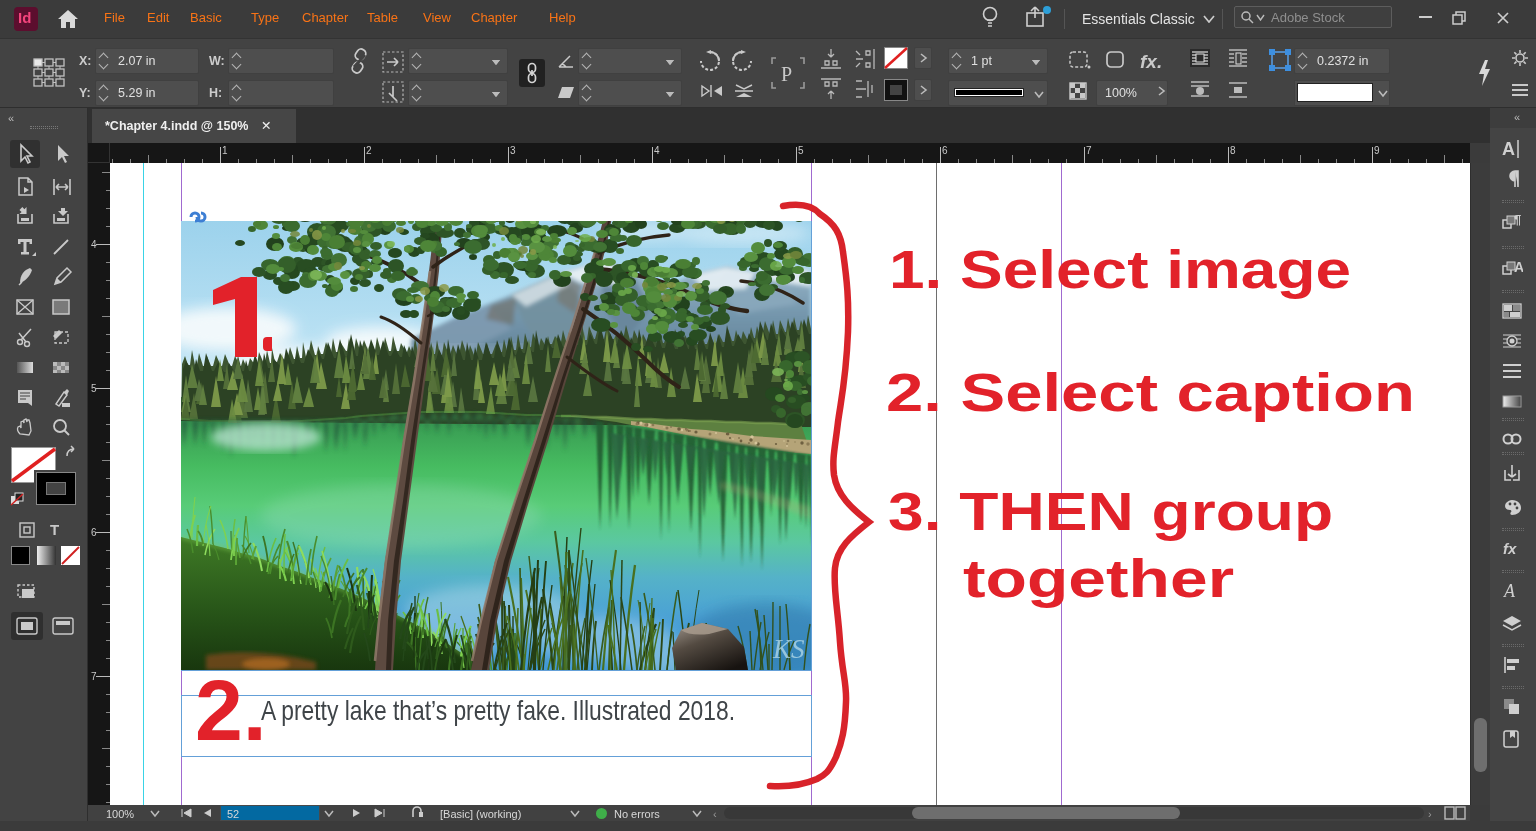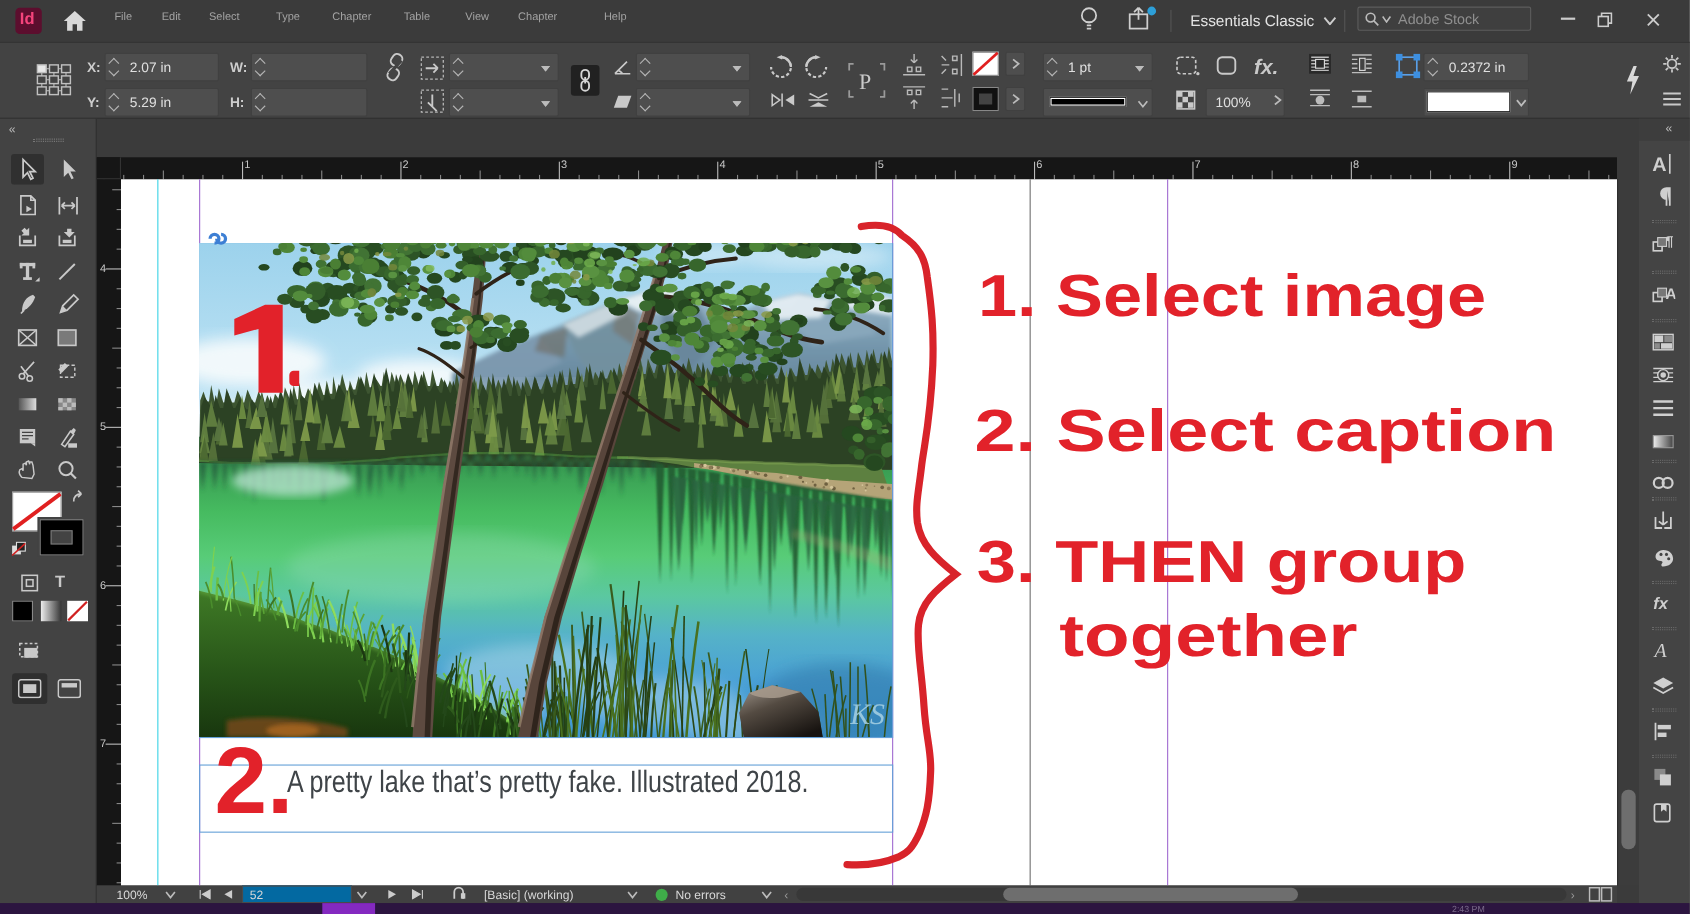--- a/index.html
+++ b/index.html
@@ -1,19 +1,19 @@
 <!DOCTYPE html>
 <html><head><meta charset="utf-8"><style>
 *{margin:0;padding:0;box-sizing:border-box}
 html,body{width:1536px;height:831px;overflow:hidden;background:#3b3b3b;font-family:"Liberation Sans",sans-serif}
 #root{position:absolute;left:0;top:0;width:1536px;height:831px}
 .abs{position:absolute}
 #menubar{left:0;top:0;width:1400px;height:38px;background:#3b3b3b}
 #ctrl{left:0;top:38px;width:1536px;height:70px;background:#434343;border-top:1px solid #333;border-bottom:1px solid #2e2e2e}
-.menuitem{position:absolute;top:10px;color:#a3a3a3;font-size:10px}
+.menuitem{position:absolute;top:10px;color:#f97316;font-size:13px}
 .fld{position:absolute;height:26px;background:#4e4e4e;border:1px solid #404040;border-radius:2px;color:#e0e0e0;font-size:12.5px}
 .fldlbl{position:absolute;color:#ccc;font-size:12.5px;font-weight:bold}
 .spin{position:absolute;width:14px;height:24px;left:1px;top:0}
 .spin:before{content:"";position:absolute;left:3px;top:5px;width:6px;height:6px;border-left:1.6px solid #b5b5b5;border-top:1.6px solid #b5b5b5;transform:rotate(45deg)}
 .spin:after{content:"";position:absolute;left:3px;bottom:5px;width:6px;height:6px;border-right:1.6px solid #b5b5b5;border-bottom:1.6px solid #b5b5b5;transform:rotate(45deg)}
 .chev{position:absolute;width:9px;height:6px}
 .chev:before{content:"";position:absolute;border-left:4.5px solid transparent;border-right:4.5px solid transparent;border-top:5px solid #bbb}
 #leftbar{left:0;top:108px;width:88px;height:713px;background:#434343;border-right:1px solid #2e2e2e}
 #tabbar{left:88px;top:108px;width:1402px;height:35px;background:#303030}
 #tab{position:absolute;left:4px;top:1px;width:204px;height:34px;background:#464646;color:#efefef;font-size:12.5px;font-weight:bold;line-height:34px;padding-left:13px}
@@ -34,21 +34,21 @@
 <body>
 <div id="root">
 <div class="abs" id="menubar">
       <div class="abs" style="left:14px;top:7px;width:24px;height:24px;background:#5c0e2e;border-radius:4px"></div>
 <div class="abs" style="left:18px;top:9px;color:#f4447c;font-size:15px;font-weight:bold">Id</div>
 <svg class="icon" width="24" height="22" style="left:56px;top:8px" viewBox="0 0 24 22">
         <path d="M12,2 L22,11 H19 V20 H14 V14 H10 V20 H5 V11 H2 Z" fill="#d9d9d9"></path>
       </svg>
 <div class="menuitem" style="left:104px">File</div>
 <div class="menuitem" style="left:147px">Edit</div>
-<div class="menuitem" style="left:190px">Select</div>
+<div class="menuitem" style="left:190px">Basic</div>
 <div class="menuitem" style="left:251px">Type</div>
 <div class="menuitem" style="left:302px">Chapter</div>
 <div class="menuitem" style="left:367px">Table</div>
 <div class="menuitem" style="left:423px">View</div>
 <div class="menuitem" style="left:471px">Chapter</div>
 <div class="menuitem" style="left:549px">Help</div>
 <svg class="icon" width="20" height="26" style="left:980px;top:5px" viewBox="0 0 20 26">
         <circle cx="10" cy="9" r="6.5" fill="none" stroke="#cfcfcf" stroke-width="1.6"></circle>
         <path d="M7,15 h6 M8,18 h4 M8,21 h4" stroke="#cfcfcf" stroke-width="1.5"></path>
       </svg>
@@ -449,20 +449,23 @@
           <rect x="1" y="1" width="20" height="16" rx="2" fill="none" stroke="#c9c9c9" stroke-width="1.4"></rect>
           <rect x="5" y="5" width="12" height="8" fill="#c9c9c9"></rect>
         </svg>
 <svg class="icon" width="22" height="18" style="left:52px;top:617px" viewBox="0 0 22 18">
           <rect x="1" y="1" width="20" height="16" rx="2" fill="none" stroke="#c9c9c9" stroke-width="1.4"></rect>
           <rect x="4" y="4" width="14" height="4" fill="#c9c9c9"></rect>
         </svg>
 <div class="abs" style="left:8px;top:112px;color:#bbb;font-size:11px;letter-spacing:1px">«</div>
 <div class="abs" style="left:30px;top:126px;width:28px;height:3px;border-top:1px dotted #777;border-bottom:1px dotted #777"></div>
       </div>
+    </div>
+<div class="abs" id="tabbar">
+      <div id="tab">*Chapter 4.indd @ 150% <span style="font-weight:normal;margin-left:9px">✕</span></div>
     </div>
 <div class="abs" id="hruler">
       <div class="tick" style="left:6px;bottom:0;width:1px;height:4px;background:#888"></div>
 <div class="tick" style="left:24px;bottom:0;width:1px;height:4px;background:#888"></div>
 <div class="tick" style="left:42px;bottom:0;width:1px;height:4px;background:#888"></div>
 <div class="tick" style="left:60px;bottom:0;width:1px;height:8px;background:#888"></div>
 <div class="tick" style="left:78px;bottom:0;width:1px;height:4px;background:#888"></div>
 <div class="tick" style="left:96px;bottom:0;width:1px;height:4px;background:#888"></div>
 <div class="tick" style="left:114px;bottom:0;width:1px;height:4px;background:#888"></div>
 <div class="tick" style="left:132px;bottom:0;width:1px;height:16px;background:#bbb"></div>
@@ -2238,16 +2241,12 @@
       </svg>
 <div class="abs" style="left:625px;top:3px;color:#999">‹</div>
 <div class="abs" style="left:636px;top:2px;width:700px;height:12px;background:#383838;border-radius:6px"></div>
 <div class="abs" style="left:824px;top:2px;width:268px;height:12px;background:#6e6e6e;border-radius:6px"></div>
 <div class="abs" style="left:1340px;top:3px;color:#999">›</div>
 <svg class="icon" width="22" height="14" style="left:1356px;top:1px" viewBox="0 0 22 14">
         <rect x="1" y="1" width="9" height="12" fill="none" stroke="#bbb" stroke-width="1.4"></rect>
         <rect x="12" y="1" width="9" height="12" fill="none" stroke="#bbb" stroke-width="1.4"></rect>
       </svg>
     </div>
-<div class="abs" id="taskbar">
-      <div class="abs" style="left:293px;top:0;width:48px;height:10px;background:#8429c0"></div>
-<div class="abs" style="left:1320px;top:1px;color:#7a6a8a;font-size:8px">2:43 PM</div>
-    </div>
 </div>
 </body></html>

